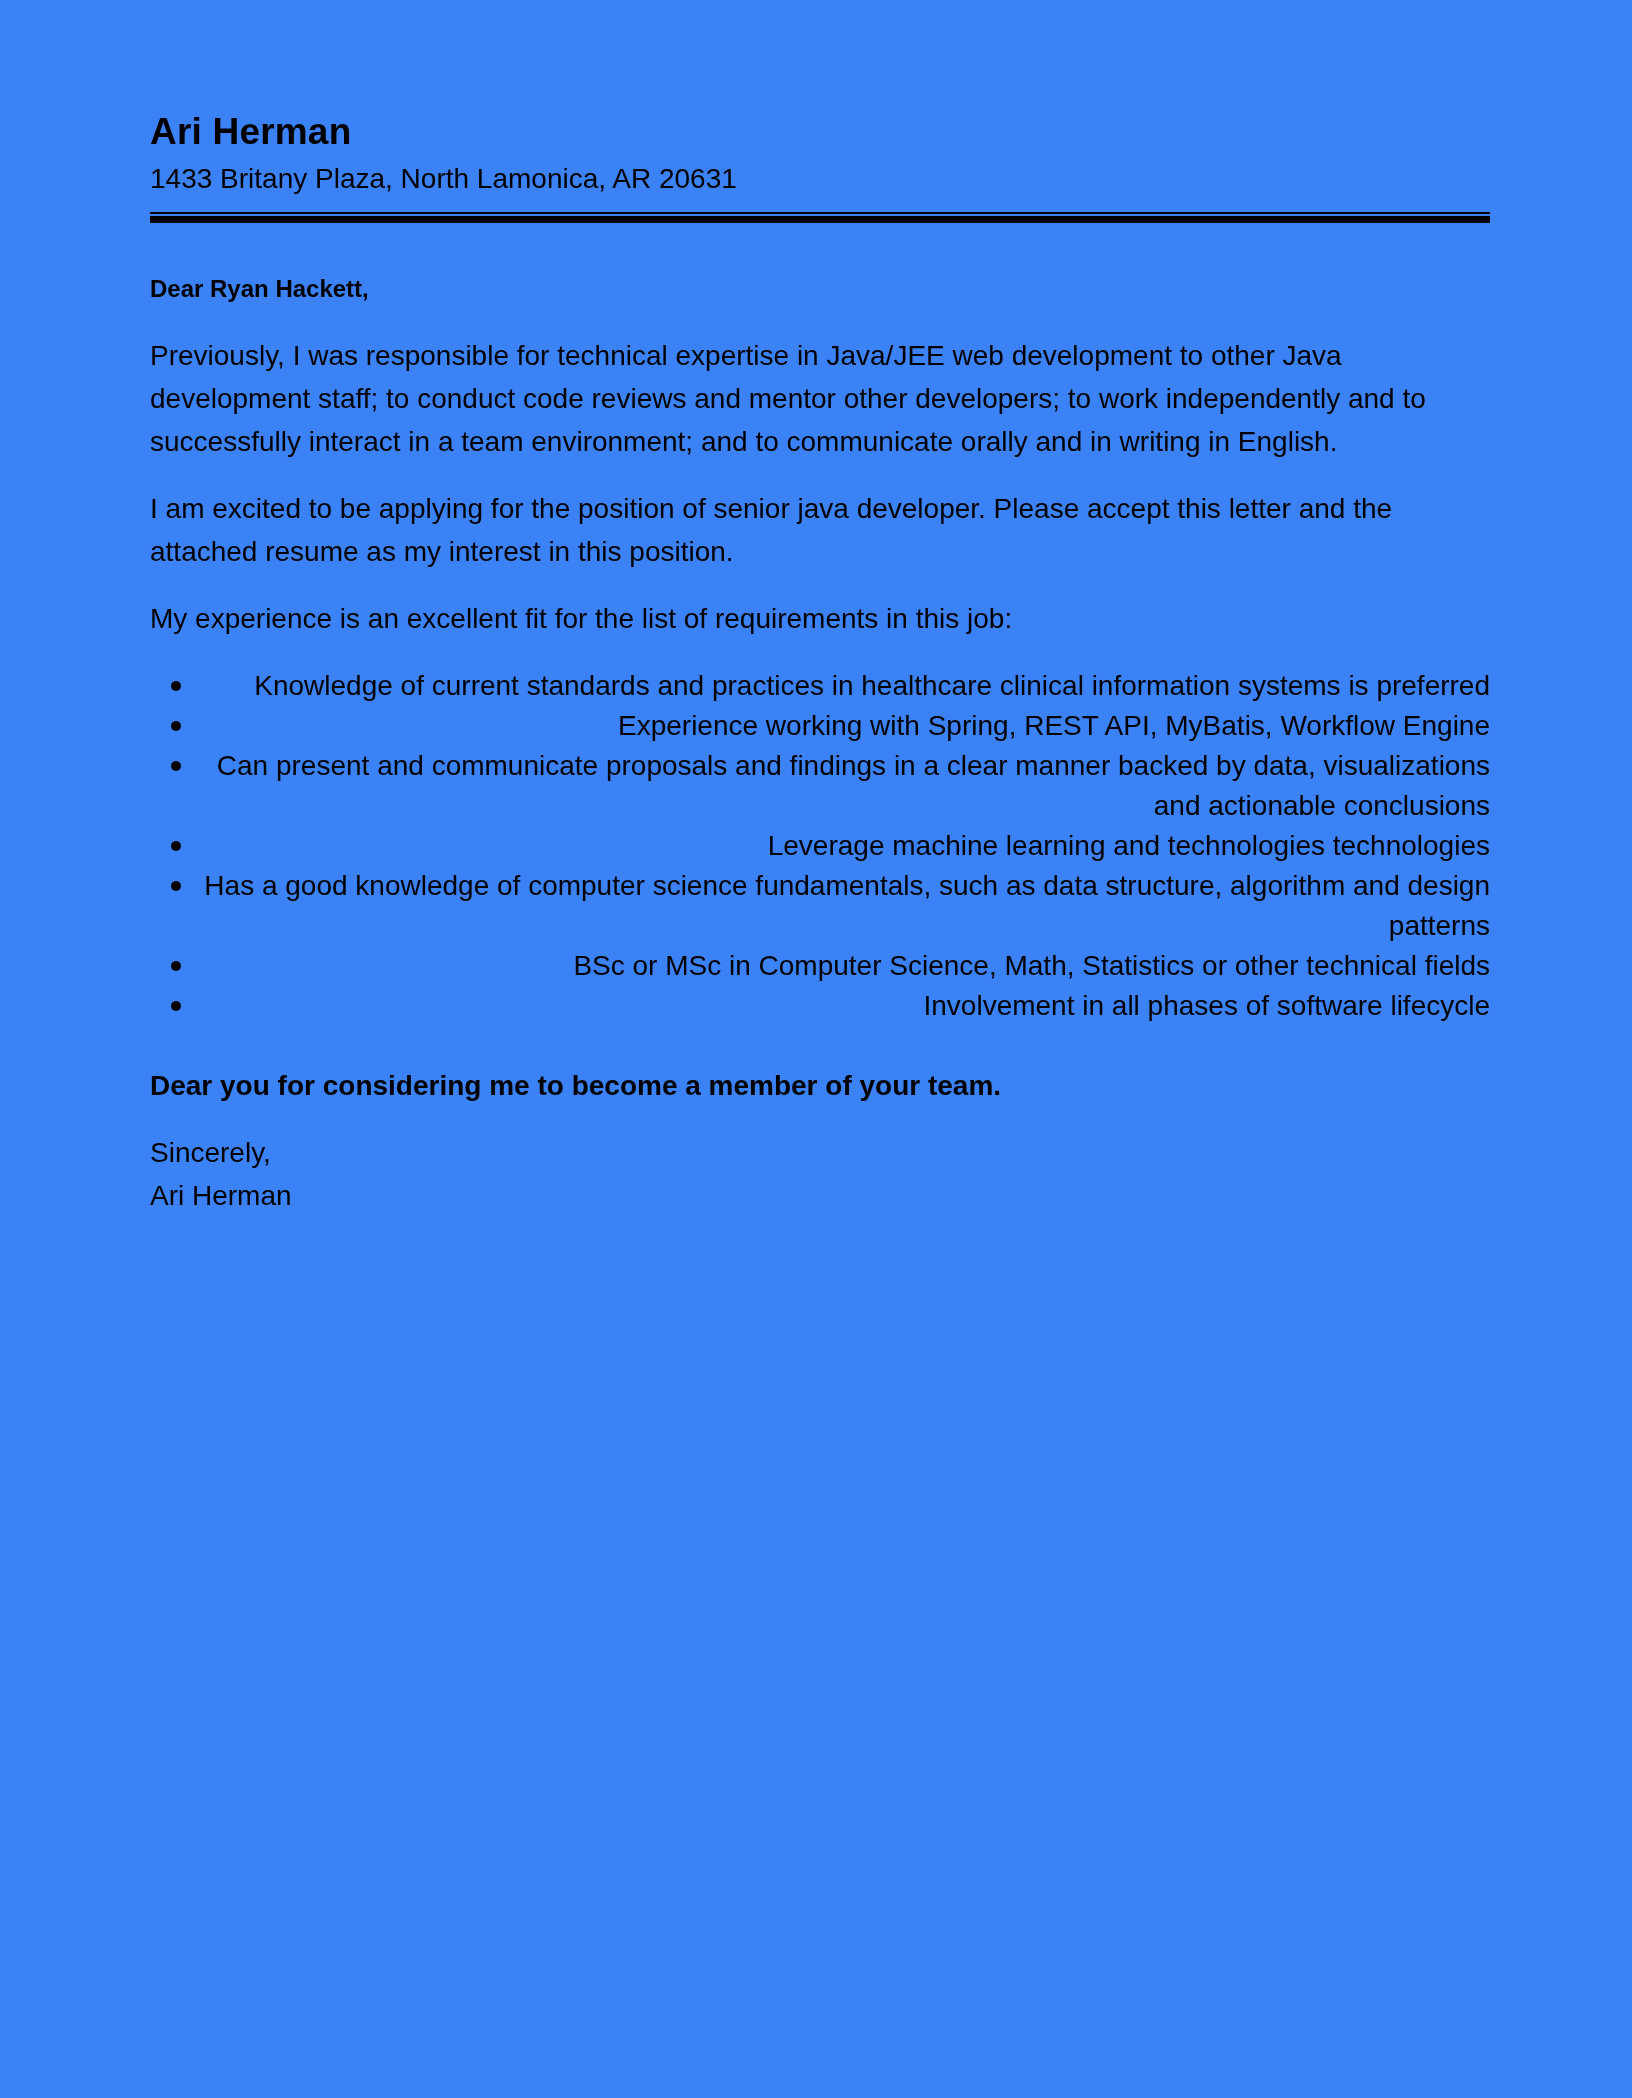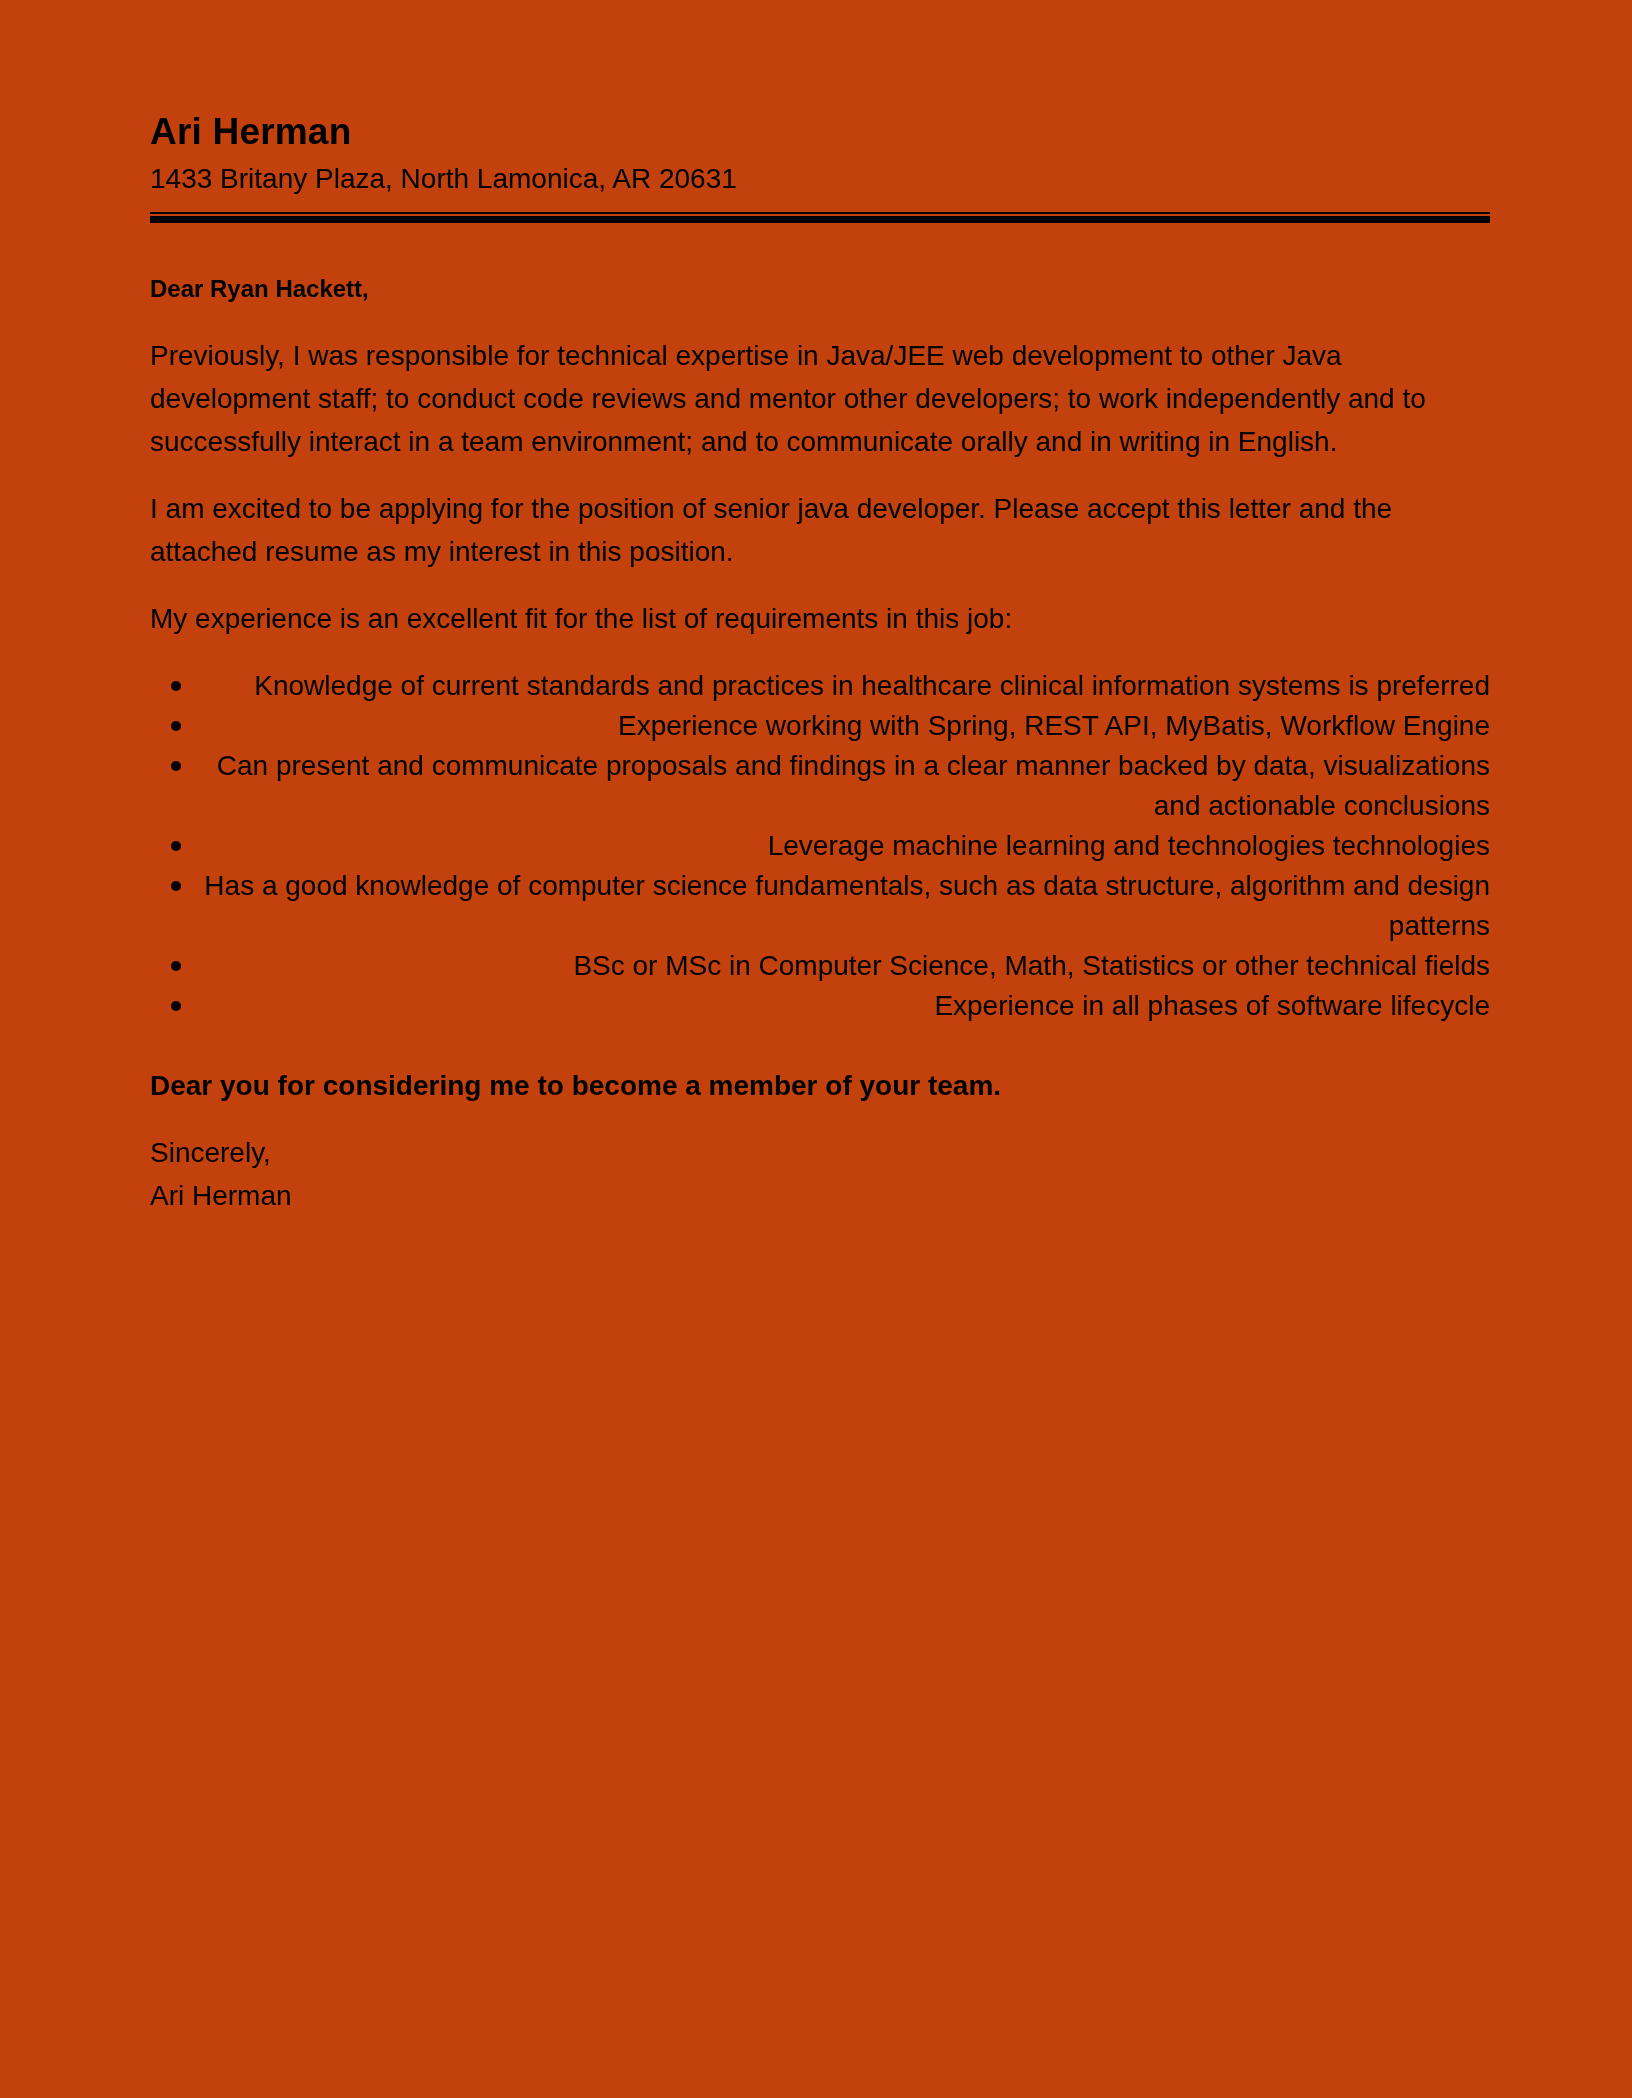--- a/index.html
+++ b/index.html
@@ -7,21 +7,21 @@
   body {
     width: 1632px;
     height: 2098px;
     font-family: "Liberation Sans", sans-serif;
     color: #000000;
     overflow: hidden;
   }
   .page {
     width: 1632px;
     height: 2098px;
-    background: #c2410c;
+    background: #3b82f6;
     padding: 110px 142px 0 150px;
   }
   .sender-name {
     font-size: 37px;
     font-weight: bold;
     line-height: 44px;
     letter-spacing: 0.2px;
   }
   .sender-address {
     font-size: 28px;
@@ -97,21 +97,21 @@
 
   <div class="para">My experience is an excellent fit for the list of requirements in this job:</div>
 
   <ul class="requirements">
     <li>Knowledge of current standards and practices in healthcare clinical information systems is preferred</li>
     <li>Experience working with Spring, REST API, MyBatis, Workflow Engine</li>
     <li>Can present and communicate proposals and findings in a clear manner backed by data, visualizations and actionable conclusions</li>
     <li>Leverage machine learning and technologies technologies</li>
     <li>Has a good knowledge of computer science fundamentals, such as data structure, algorithm and design patterns</li>
     <li>BSc or MSc in Computer Science, Math, Statistics or other technical fields</li>
-    <li>Experience in all phases of software lifecycle</li>
+    <li>Involvement in all phases of software lifecycle</li>
   </ul>
 
   <div class="closing-statement">Dear you for considering me to become a member of your team.</div>
 
   <div class="signature-block">
     <div>Sincerely,</div>
     <div>Ari Herman</div>
   </div>
 
 </div>

